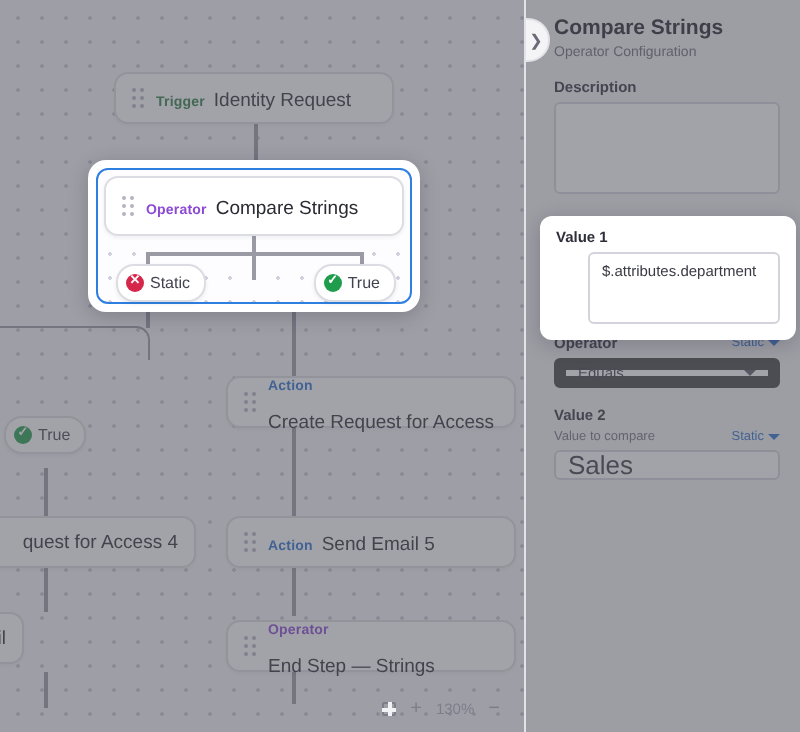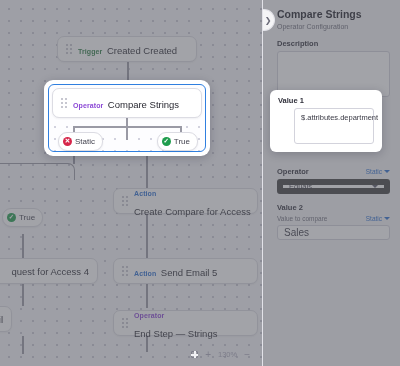--- a/index.html
+++ b/index.html
@@ -285,21 +285,21 @@
   }
   #desc-box { height: 46px; }
   .input-box {
     background: #ffffff;
     border: 1px solid #d3d3dc;
     border-radius: 3px;
     height: 15px;
     display: flex;
     align-items: center;
     padding: 0 6px;
-    font-size: 10px;
+    font-size: 13px;
     color: #3a3a45;
     box-sizing: border-box;
     width: 100%;
   }
   .select-box {
     background: #ffffff;
     border: 6px solid #404040;
     border-radius: 3px;
     height: 15px;
     display: flex;
@@ -315,22 +315,22 @@
   .chev-dn {
     width: 0; height: 0;
     border-left: 3px solid transparent;
     border-right: 3px solid transparent;
     border-top: 3.5px solid #5a5a68;
   }
 
   
   #value1-card {
     position: absolute;
-    left: 7px; top: 90px;
-    width: 112px;
+    left: 7px; top: 108px;
+    width: 128px;
     background: #ffffff;
     border-radius: 6px;
     z-index: 60;
     box-shadow: 0 2px 10px rgba(20,20,40,0.22);
     padding: 6px 8px 8px 8px;
     box-sizing: border-box;
   }
   #value1-area {
     height: 36px;
     padding: 4px 6px;
@@ -368,38 +368,38 @@
         <span class="drag-handle">
             <i></i>
             <i></i>
             <i></i>
             <i></i>
             <i></i>
             <i></i>
           </span>
         <span class="node-text">
           <span class="node-kind kind-trigger">Trigger</span>
-          <span class="node-title">Created Created</span>
+          <span class="node-title">Identity Request</span>
         </span>
       </div>
     </div>
 
     <div class="node" style="left:113px; top:188px; width:145px; height:26px;">
       <div class="node-body">
         <span class="drag-handle">
             <i></i>
             <i></i>
             <i></i>
             <i></i>
             <i></i>
             <i></i>
           </span>
         <span class="node-text">
           <span class="node-kind kind-action">Action</span>
-          <span class="node-title">Create Compare for Access</span>
+          <span class="node-title">Create Request for Access</span>
         </span>
       </div>
     </div>
 
     <div class="node" style="left:113px; top:258px; width:145px; height:26px;">
       <div class="node-body">
         <span class="drag-handle">
             <i></i>
             <i></i>
             <i></i>

